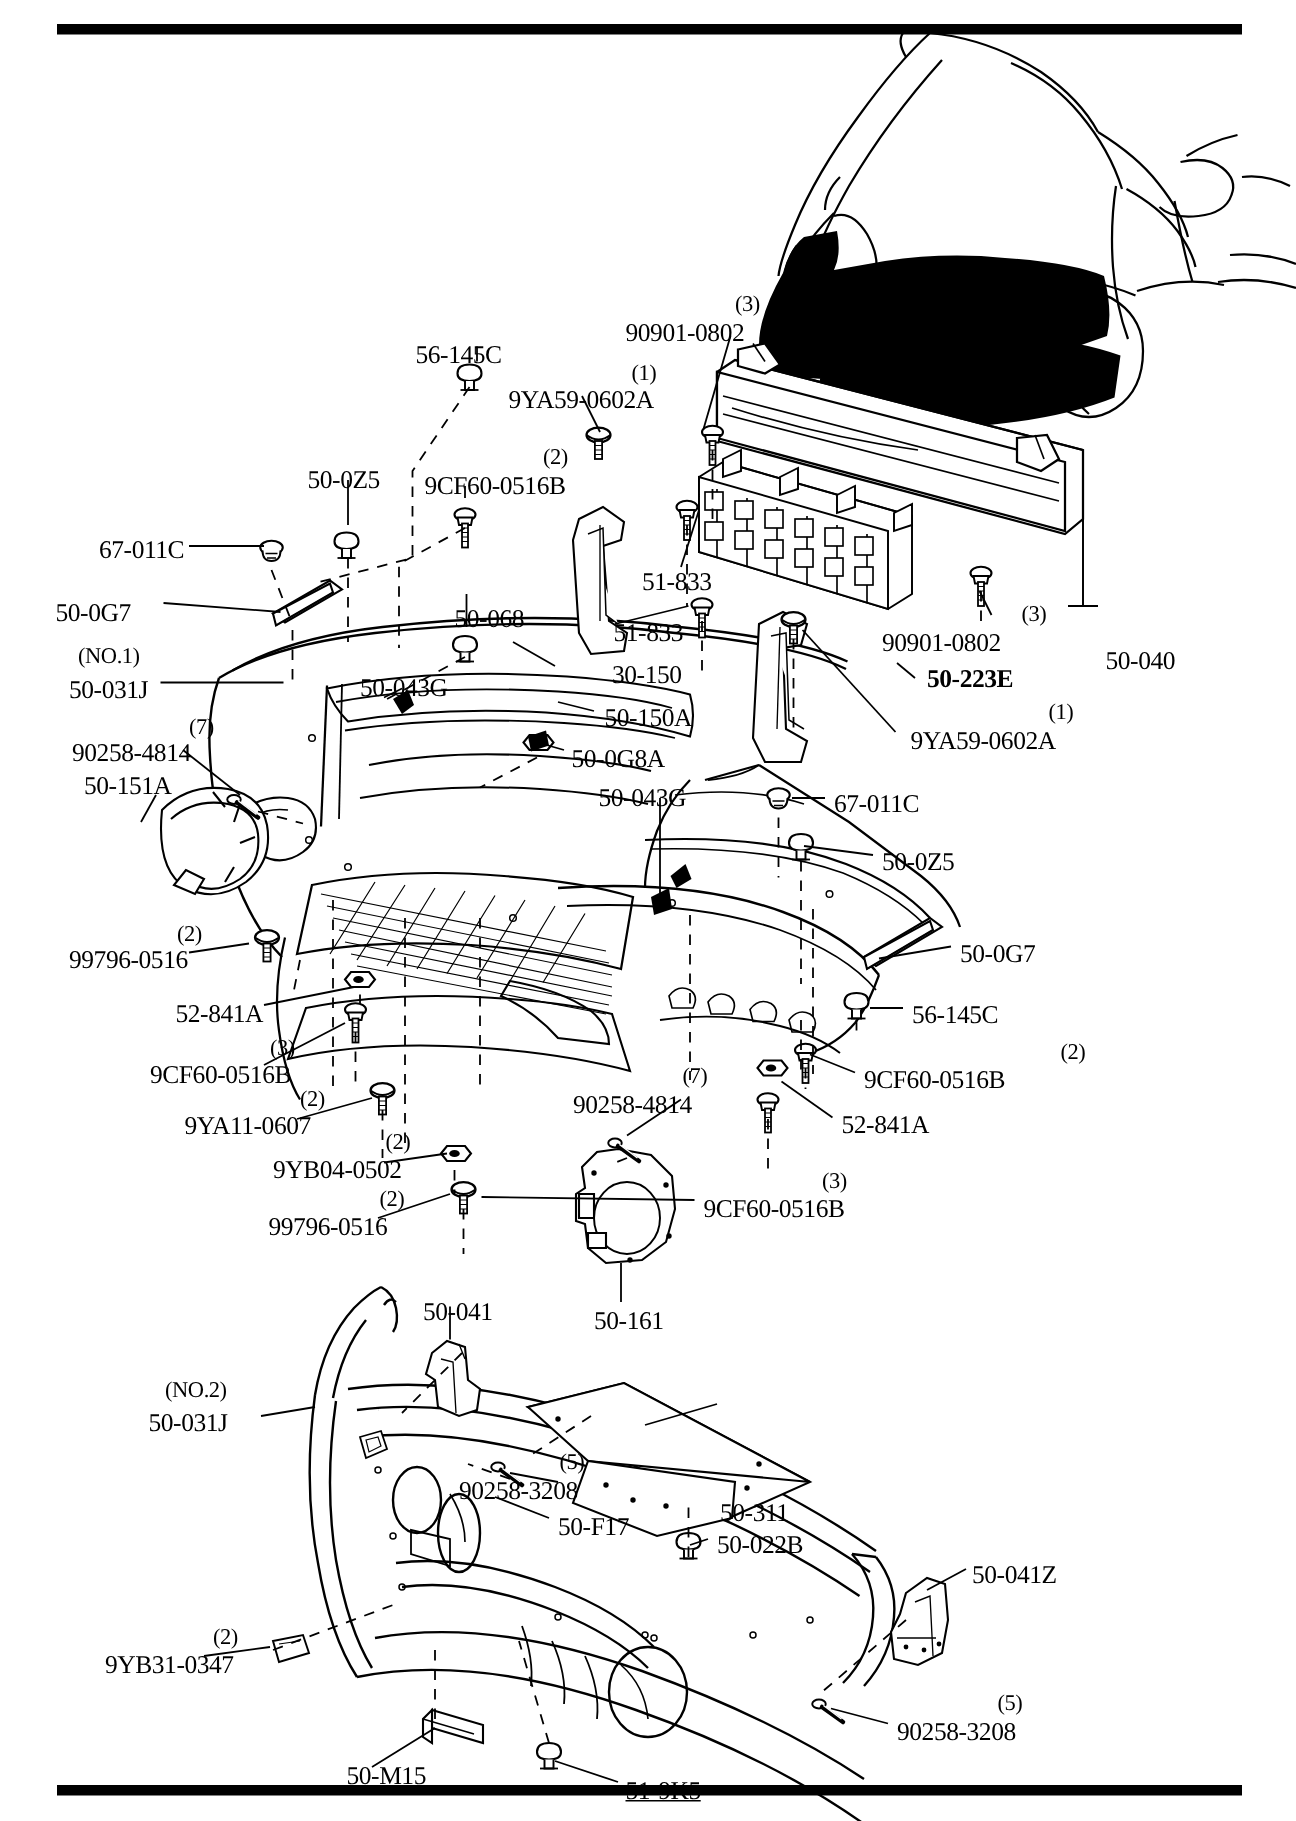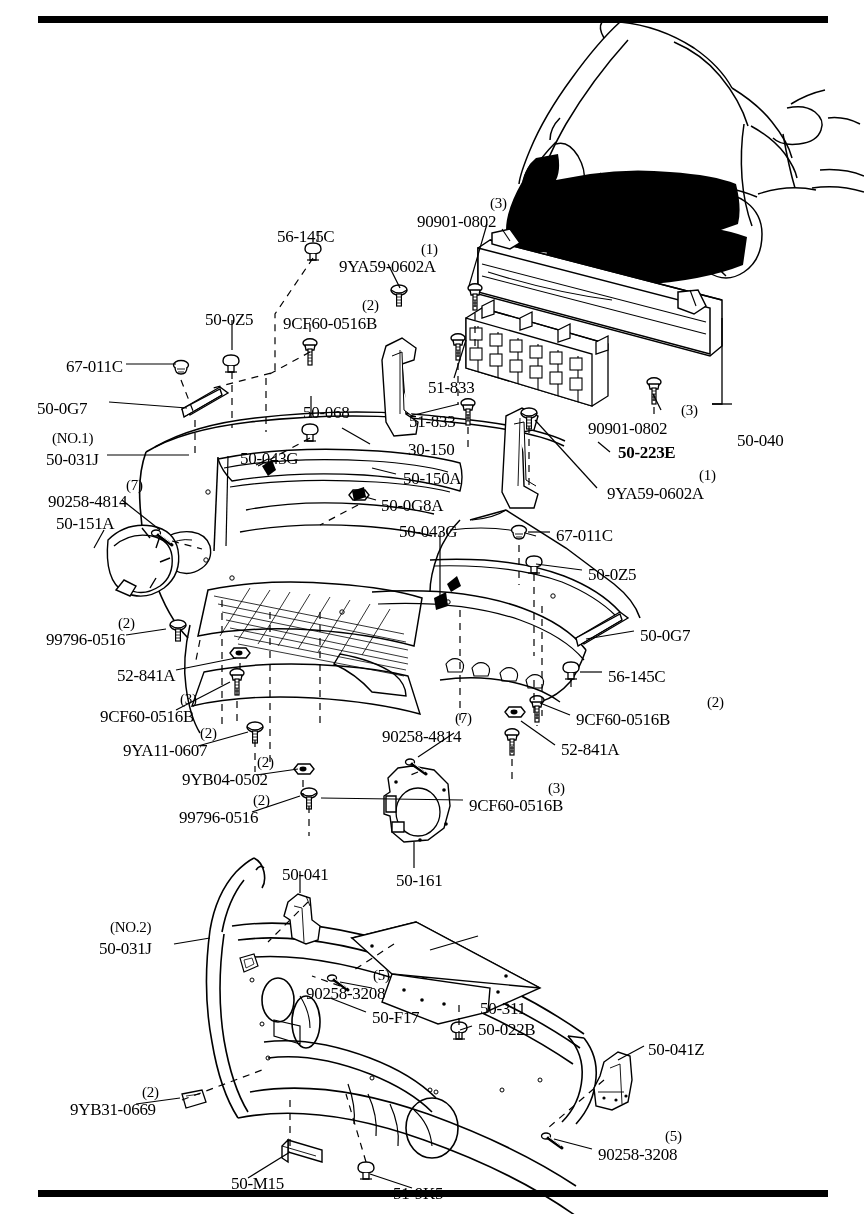--- a/index.html
+++ b/index.html
@@ -512,18 +512,18 @@
   <div class="lbl" style="left:469px;top:797px;">9CF60-0516B</div>
   <div class="lbl" style="left:179px;top:809px;">99796-0516</div>
   <div class="lbl" style="left:282px;top:866px;">50-041</div>
   <div class="lbl" style="left:396px;top:872px;">50-161</div>
   <div class="lbl" style="left:99px;top:940px;">50-031J</div>
   <div class="lbl" style="left:480px;top:972px;margin-top:28px;">50-311</div>
   <div class="lbl" style="left:306px;top:985px;">90258-3208</div>
   <div class="lbl" style="left:372px;top:1009px;">50-F17</div>
   <div class="lbl" style="left:478px;top:1021px;">50-022B</div>
   <div class="lbl" style="left:648px;top:1041px;">50-041Z</div>
-  <div class="lbl" style="left:70px;top:1101px;">9YB31-0669</div>
+  <div class="lbl" style="left:70px;top:1101px;">9YB31-0347</div>
   <div class="lbl" style="left:598px;top:1146px;">90258-3208</div>
   <div class="lbl" style="left:206px;top:1175px;margin-left:25px;">50-M15</div>
-  <div class="lbl" style="left:393px;top:1185px;">51-9K5</div>
+  <div class="lbl" style="left:417px;top:1185px;text-decoration:underline;">51-9K5</div>
 
 </div>
 
 </body></html>

